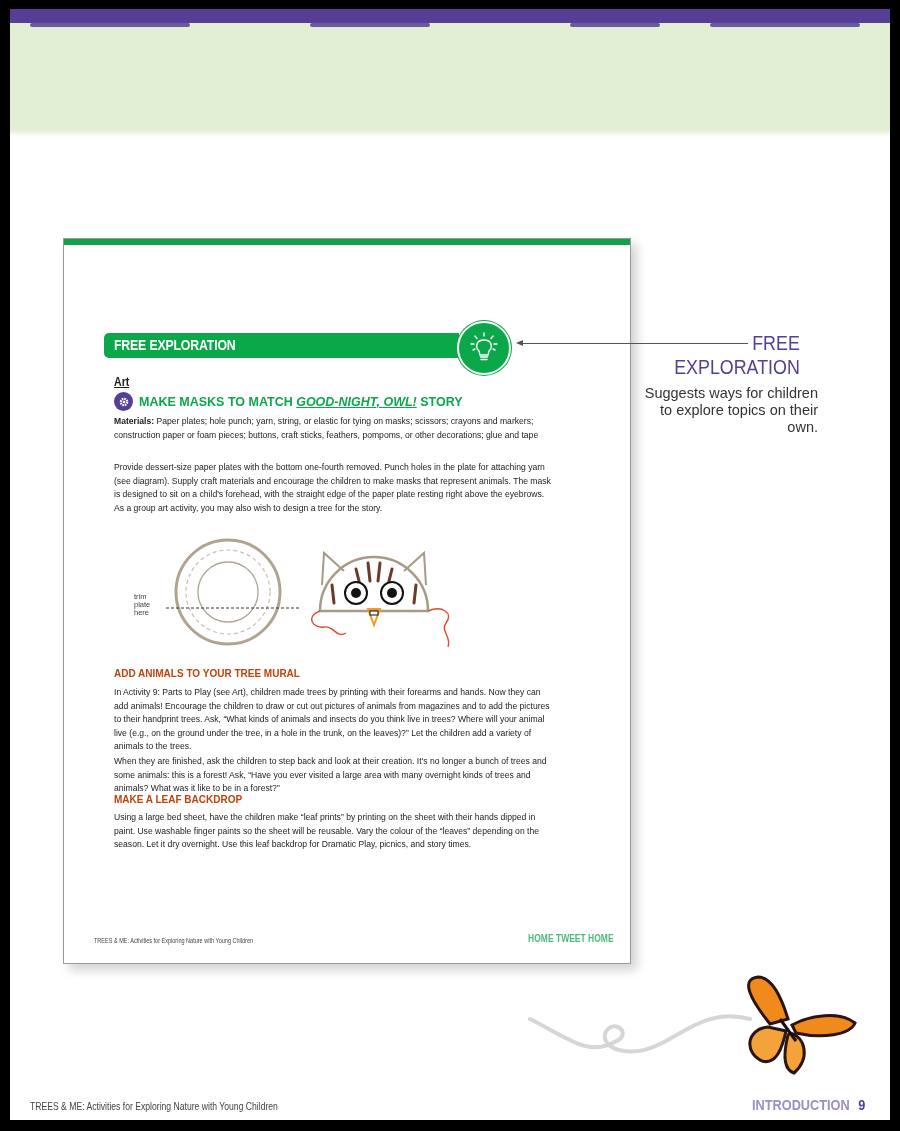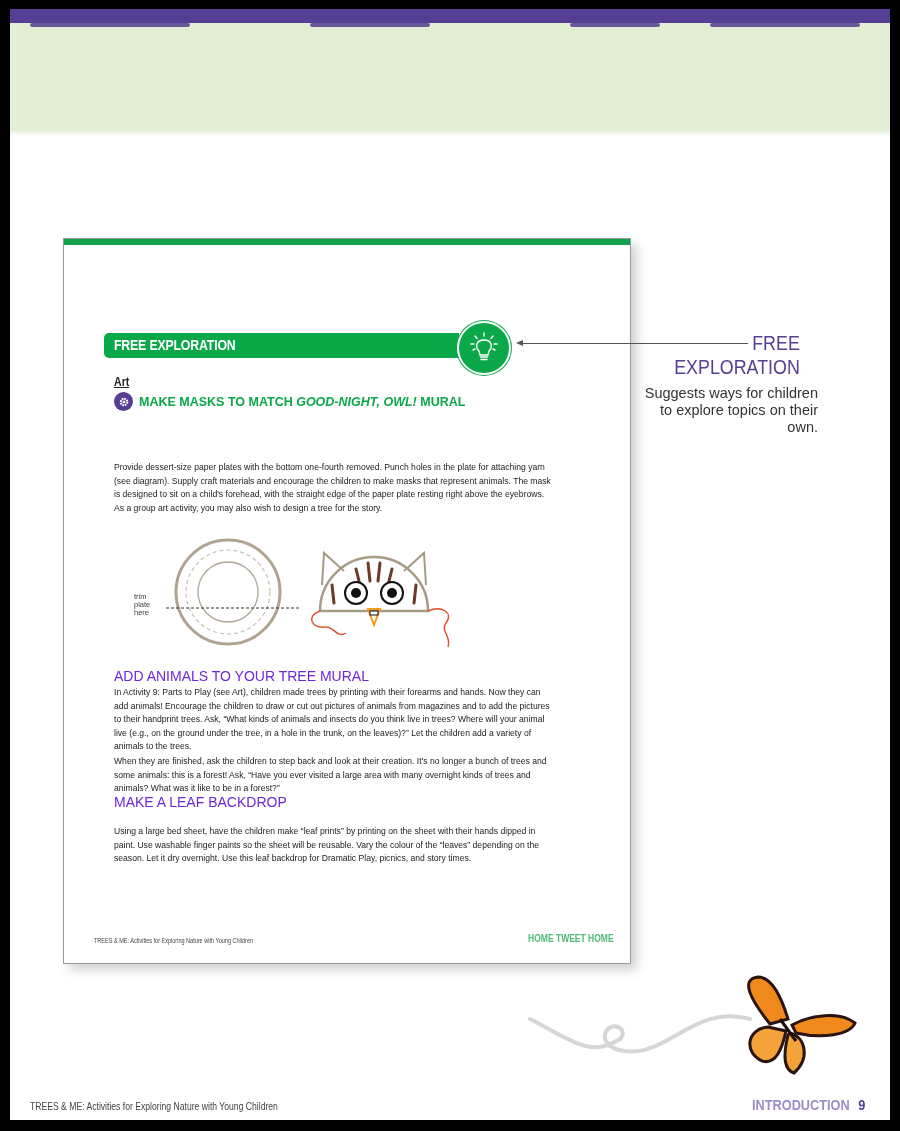--- a/index.html
+++ b/index.html
@@ -15,28 +15,28 @@
 
   .fe-bar{position:absolute;left:40px;top:94px;width:355px;height:25px;background:#0ba84a;border-radius:5px 0 0 5px;}
   .fe-bar span{position:absolute;left:10px;top:4px;color:#fff;font-family:"Liberation Sans",sans-serif;font-weight:bold;font-size:14px;letter-spacing:-.2px;transform:scaleX(.88);transform-origin:left;}
   .fe-circle{position:absolute;left:393px;top:82px;width:50px;height:50px;border-radius:50%;background:#0ba84a;border:2px solid #fff;box-shadow:0 0 0 1px #0ba84a;}
   .fe-circle svg{position:absolute;left:9px;top:8px;}
 
   .art{position:absolute;left:50px;top:136px;font-size:12px;font-weight:bold;color:#222;text-decoration:underline;transform:scaleX(.88);transform-origin:left;}
   .h-mask{position:absolute;left:50px;top:153px;display:flex;align-items:center;gap:6px;}
   .gear{width:19px;height:19px;border-radius:50%;background:#553e93;display:flex;align-items:center;justify-content:center;}
   .h-green{color:#0ba84a;font-weight:bold;font-size:12.5px;white-space:nowrap;}
-  .h-green i{font-style:italic;}
+  .h-green i{font-style:italic;text-decoration:underline;}
   .body-text{position:absolute;left:50px;width:440px;font-size:8.6px;line-height:13.5px;color:#222;}
   .body-text b{font-weight:bold;}
 
   .diagram{position:absolute;left:60px;top:290px;width:400px;height:120px;}
   .trim-label{position:absolute;left:10px;top:64px;font-size:7.5px;line-height:8px;color:#444;width:30px;}
 
-  .h2{position:absolute;left:50px;color:#6d28d9;font-weight:normal;font-size:14px;}
+  .h2{position:absolute;left:50px;color:#c2410c;font-weight:bold;font-size:10px;}
 
   .inner-foot-left{position:absolute;left:30px;top:698px;font-size:6.5px;color:#444;transform:scaleX(.85);transform-origin:left;white-space:nowrap;}
   .inner-foot-right{position:absolute;right:16px;top:694px;font-size:10px;font-weight:bold;color:#4fba77;transform:scaleX(.85);transform-origin:right;white-space:nowrap;}
 
   .callout-line{position:absolute;left:512px;top:334px;width:226px;height:1px;background:#555;}
   .callout-arrow{position:absolute;left:506px;top:331px;width:0;height:0;border-top:3px solid transparent;border-bottom:3px solid transparent;border-right:7px solid #555;}
   .callout-title{position:absolute;right:90px;top:322px;text-align:right;color:#553e93;font-size:21px;line-height:24px;transform:scaleX(.85);transform-origin:right;}
   .callout-desc{position:absolute;right:72px;top:376px;text-align:right;color:#333;font-size:14.5px;line-height:17px;width:180px;}
 
   .footer-left{position:absolute;left:20px;top:1091px;font-size:10.5px;color:#444;transform:scaleX(.82);transform-origin:left;white-space:nowrap;}
@@ -84,23 +84,24 @@
 
     <div class="art">Art</div>
 
     <div class="h-mask">
       <div class="gear">
         <svg width="12" height="12" viewBox="0 0 12 12">
             <circle cx="6" cy="6" r="3.2" fill="none" stroke="#fff" stroke-width="2.2" stroke-dasharray="1.6 0.9"></circle>
             <circle cx="6" cy="6" r="1.3" fill="#fff"></circle>
           </svg>
       </div>
-      <div class="h-green"><span>MAKE MASKS TO MATCH </span><i>GOOD-NIGHT, OWL!</i><span> MURAL</span></div>
+      <div class="h-green"><span>MAKE MASKS TO MATCH </span><i>GOOD-NIGHT, OWL!</i><span> STORY</span></div>
     </div>
 
+    <div class="body-text" style="top:176px;"><b>Materials:</b><span> Paper plates; hole punch; yarn, string, or elastic for tying on masks; scissors; crayons and markers; construction paper or foam pieces; buttons, craft sticks, feathers, pompoms, or other decorations; glue and tape</span></div>
 
     <div class="body-text" style="top:222px;">Provide dessert-size paper plates with the bottom one-fourth removed. Punch holes in the plate for attaching yarn (see diagram). Supply craft materials and encourage the children to make masks that represent animals. The mask is designed to sit on a child's forehead, with the straight edge of the paper plate resting right above the eyebrows. As a group art activity, you may also wish to design a tree for the story.</div>
 
     <div class="diagram">
       <div class="trim-label">trim plate here</div>
       <svg width="400" height="120" viewBox="0 0 400 120" style="position:absolute;left:0;top:0;">
         <circle cx="104" cy="63" r="52" fill="none" stroke="#b0a491" stroke-width="3"></circle>
         <circle cx="104" cy="63" r="42" fill="none" stroke="#c8bfb0" stroke-width="1.2" stroke-dasharray="4 3"></circle>
         <circle cx="104" cy="63" r="30" fill="none" stroke="#b0a491" stroke-width="1.3"></circle>
         <line x1="42" y1="79" x2="176" y2="79" stroke="#333" stroke-width="1" stroke-dasharray="3 2"></line>
@@ -125,21 +126,21 @@
         <path d="M196 82 C180 88 190 100 200 98 C210 96 212 110 222 104" fill="none" stroke="#e04b2a" stroke-width="1.4"></path>
         <path d="M304 82 C318 76 330 84 322 94 C316 102 328 108 324 118" fill="none" stroke="#e04b2a" stroke-width="1.4"></path>
       </svg>
     </div>
 
     <div class="h2" style="top:429px;">ADD ANIMALS TO YOUR TREE MURAL</div>
     <div class="body-text" style="top:447px;">In Activity 9: Parts to Play (see Art), children made trees by printing with their forearms and hands. Now they can add animals! Encourage the children to draw or cut out pictures of animals from magazines and to add the pictures to their handprint trees. Ask, “What kinds of animals and insects do you think live in trees? Where will your animal live (e.g., on the ground under the tree, in a hole in the trunk, on the leaves)?” Let the children add a variety of animals to the trees.</div>
     <div class="body-text" style="top:516px;">When they are finished, ask the children to step back and look at their creation. It's no longer a bunch of trees and some animals: this is a forest! Ask, “Have you ever visited a large area with many overnight kinds of trees and animals? What was it like to be in a forest?”</div>
 
     <div class="h2" style="top:555px;">MAKE A LEAF BACKDROP</div>
-    <div class="body-text" style="top:586px;">Using a large bed sheet, have the children make “leaf prints” by printing on the sheet with their hands dipped in paint. Use washable finger paints so the sheet will be reusable. Vary the colour of the “leaves” depending on the season. Let it dry overnight. Use this leaf backdrop for Dramatic Play, picnics, and story times.</div>
+    <div class="body-text" style="top:572px;">Using a large bed sheet, have the children make “leaf prints” by printing on the sheet with their hands dipped in paint. Use washable finger paints so the sheet will be reusable. Vary the colour of the “leaves” depending on the season. Let it dry overnight. Use this leaf backdrop for Dramatic Play, picnics, and story times.</div>
 
     <div class="inner-foot-left">TREES &amp; ME: Activities for Exploring Nature with Young Children</div>
     <div class="inner-foot-right">HOME TWEET HOME</div>
   </div>
 
   <div class="callout-arrow"></div>
   <div class="callout-line"></div>
   <div class="callout-title">
     <div>FREE</div>
     <div>EXPLORATION</div>

